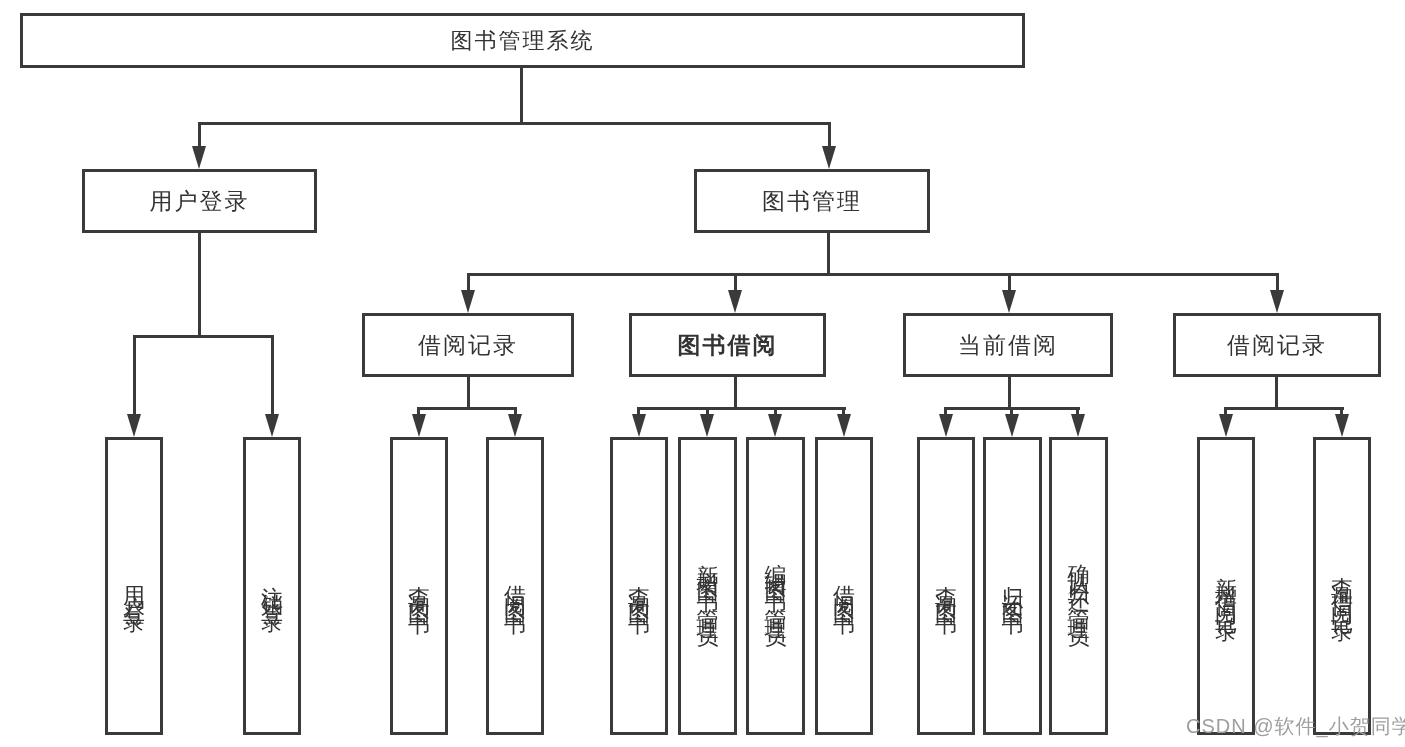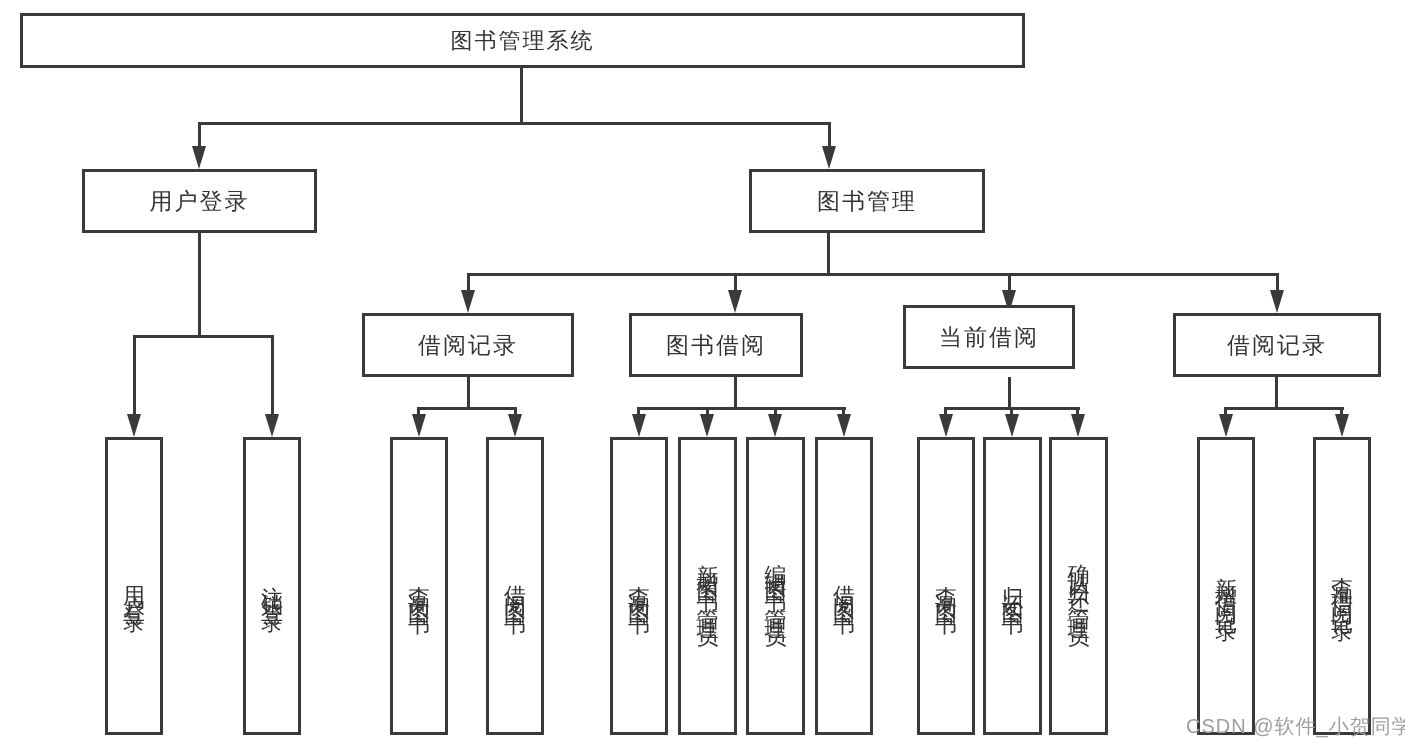--- a/index.html
+++ b/index.html
@@ -75,21 +75,21 @@
   <div class="vline" style="left:520px; top:68px; height:54px;"></div>
   <div class="hline" style="left:198px; top:122px; width:633px;"></div>
   <div class="vline" style="left:198px; top:122px; height:27px;"></div>
   <div class="arrow" style="left:192px; top:146px;"></div>
   <div class="vline" style="left:828px; top:122px; height:27px;"></div>
   <div class="arrow" style="left:822px; top:146px;"></div>
 
   <div class="box" style="left:82px; top:169px; width:235px; height:64px;">
     <span class="h-label">用户登录</span>
   </div>
-  <div class="box" style="left:749px; top:169px; width:236px; height:64px;">
+  <div class="box" style="left:694px; top:169px; width:236px; height:64px;">
     <span class="h-label">图书管理</span>
   </div>
 
   <div class="vline" style="left:198px; top:233px; height:102px;"></div>
   <div class="hline" style="left:133px; top:335px; width:141px;"></div>
   <div class="vline" style="left:133px; top:335px; height:82px;"></div>
   <div class="arrow" style="left:127px; top:414px;"></div>
   <div class="vline" style="left:271px; top:335px; height:82px;"></div>
   <div class="arrow" style="left:265px; top:414px;"></div>
 
@@ -100,24 +100,24 @@
   <div class="vline" style="left:734px; top:273px; height:19px;"></div>
   <div class="arrow" style="left:728px; top:290px;"></div>
   <div class="vline" style="left:1008px; top:273px; height:19px;"></div>
   <div class="arrow" style="left:1002px; top:290px;"></div>
   <div class="vline" style="left:1276px; top:273px; height:19px;"></div>
   <div class="arrow" style="left:1270px; top:290px;"></div>
 
   <div class="box" style="left:362px; top:313px; width:212px; height:64px;">
     <span class="h-label">借阅记录</span>
   </div>
-  <div class="box" style="left:629px; top:313px; width:174px; height:64px;">
+  <div class="box" style="left:629px; top:313px; width:197px; height:64px;font-weight:bold;">
     <span class="h-label">图书借阅</span>
   </div>
-  <div class="box" style="left:903px; top:305px; width:172px; height:64px;">
+  <div class="box" style="left:903px; top:313px; width:210px; height:64px;">
     <span class="h-label">当前借阅</span>
   </div>
   <div class="box" style="left:1173px; top:313px; width:208px; height:64px;">
     <span class="h-label">借阅记录</span>
   </div>
 
   <div class="vline" style="left:467px; top:377px; height:30px;"></div>
   <div class="hline" style="left:417px; top:407px; width:100px;"></div>
   <div class="vline" style="left:417px; top:407px; height:10px;"></div>
   <div class="arrow" style="left:412px; top:414px;"></div>

